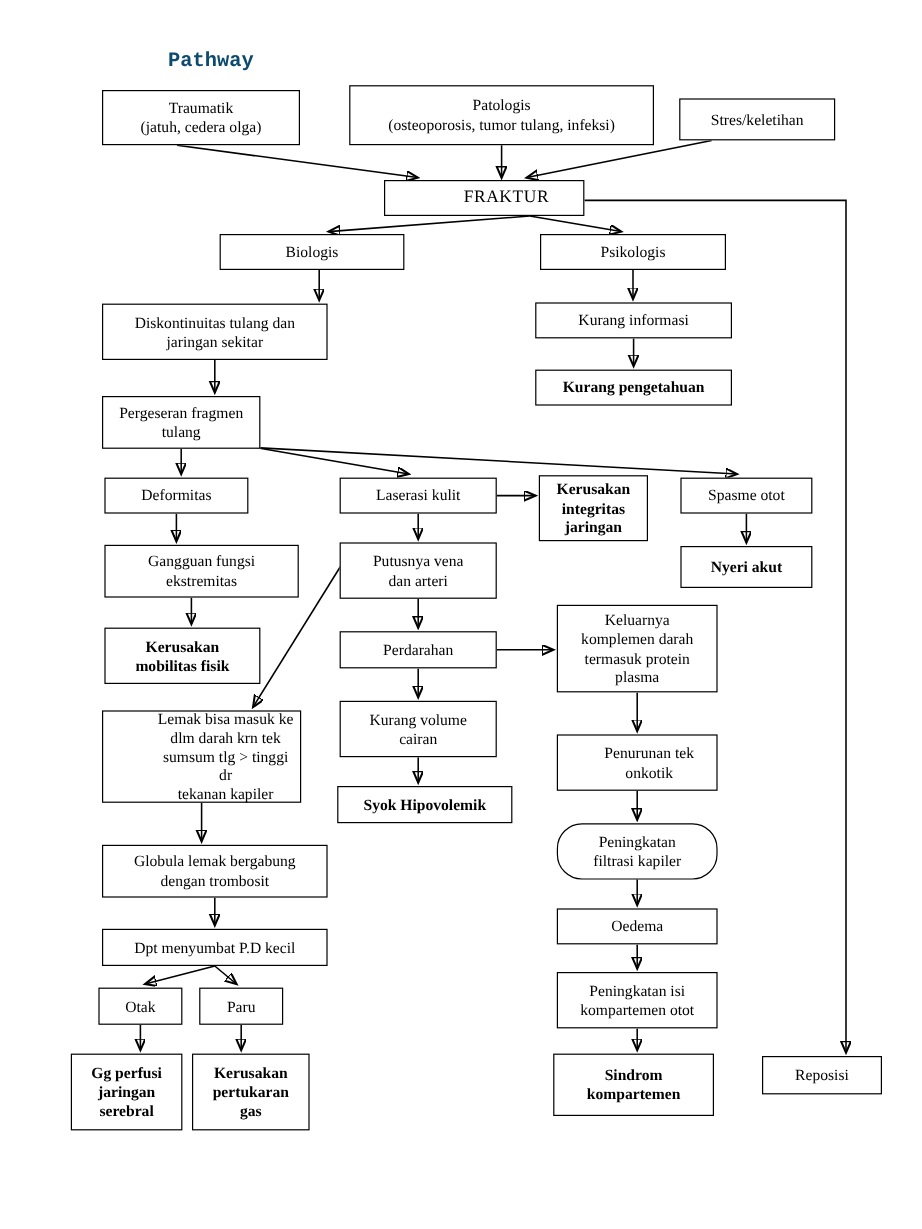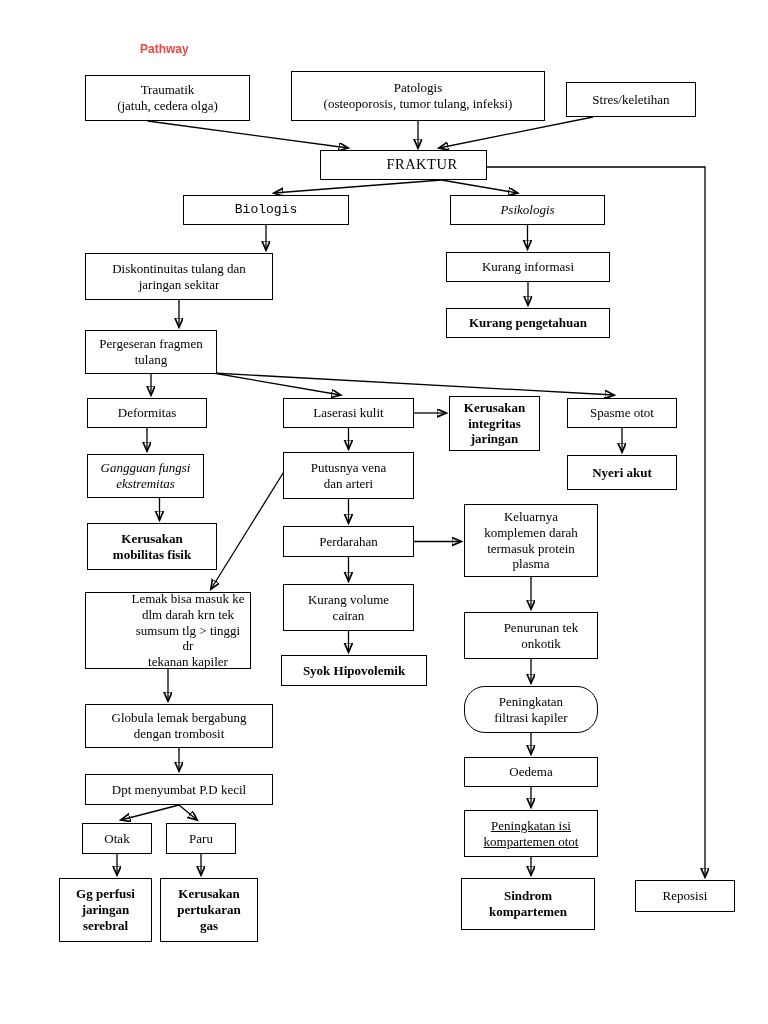--- a/index.html
+++ b/index.html
@@ -12,24 +12,24 @@
   }
   #canvas {
     position: relative;
     width: 768px;
     height: 1024px;
     background: #ffffff;
     overflow: hidden;
   }
   .title {
     position: absolute;
-    font-family: Liberation Sans, sans-serif;
+    font-family: Liberation Mono, monospace;
     font-weight: bold;
-    font-size: 12px;
-    color: #ef4444;
+    font-size: 17px;
+    color: #0c4a6e;
     white-space: nowrap;
   }
   .node {
     position: absolute;
     box-sizing: border-box;
     border: 1px solid #000000;
     background: #ffffff;
     display: flex;
     align-items: center;
     justify-content: center;
@@ -113,45 +113,45 @@
         <line x1="117" y1="854" x2="117" y2="875" marker-end="url(#ah)"></line>
         <line x1="201" y1="854" x2="201" y2="875" marker-end="url(#ah)"></line>
       </g>
   </svg>
 
   <div id="node-layer">
       <div class="node" style="left: 85px; top: 75px; width: 165px; height: 46px;">Traumatik<br>(jatuh, cedera olga)</div>
       <div class="node" style="left: 291px; top: 71px; width: 254px; height: 50px;">Patologis<br>(osteoporosis, tumor tulang, infeksi)</div>
       <div class="node" style="left: 566px; top: 82px; width: 130px; height: 35px;">Stres/keletihan</div>
       <div class="node big" style="left: 320px; top: 150px; width: 167px; height: 30px;">FRAKTUR</div>
-      <div class="node" style="left: 183px; top: 195px; width: 166px; height: 30px; font-family: Liberation Mono, monospace;">Biologis</div>
-      <div class="node" style="left: 450px; top: 195px; width: 155px; height: 30px; font-style: italic;">Psikologis</div>
+      <div class="node" style="left: 183px; top: 195px; width: 154px; height: 30px;">Biologis</div>
+      <div class="node" style="left: 450px; top: 195px; width: 155px; height: 30px;">Psikologis</div>
       <div class="node" style="left: 85px; top: 253px; width: 188px; height: 47px;">Diskontinuitas tulang dan<br>jaringan sekitar</div>
       <div class="node" style="left: 446px; top: 252px; width: 164px; height: 30px;">Kurang informasi</div>
       <div class="node" style="left: 85px; top: 330px; width: 132px; height: 44px;">Pergeseran fragmen<br>tulang</div>
       <div class="node bold" style="left: 446px; top: 308px; width: 164px; height: 30px;">Kurang pengetahuan</div>
       <div class="node" style="left: 87px; top: 398px; width: 120px; height: 30px;">Deformitas</div>
       <div class="node" style="left: 283px; top: 398px; width: 131px; height: 30px;">Laserasi kulit</div>
       <div class="node bold" style="left: 449px; top: 396px; width: 91px; height: 55px;">Kerusakan<br>integritas<br>jaringan</div>
       <div class="node" style="left: 567px; top: 398px; width: 110px; height: 30px;">Spasme otot</div>
-      <div class="node" style="left: 87px; top: 454px; width: 117px; height: 44px; font-style: italic;">Gangguan fungsi<br>ekstremitas</div>
+      <div class="node" style="left: 87px; top: 454px; width: 162px; height: 44px;">Gangguan fungsi<br>ekstremitas</div>
       <div class="node" style="left: 283px; top: 452px; width: 131px; height: 47px;">Putusnya vena<br>dan arteri</div>
       <div class="node bold" style="left: 567px; top: 455px; width: 110px; height: 35px;">Nyeri akut</div>
       <div class="node bold" style="left: 87px; top: 523px; width: 130px; height: 47px;">Kerusakan<br>mobilitas fisik</div>
       <div class="node" style="left: 283px; top: 526px; width: 131px; height: 31px;">Perdarahan</div>
       <div class="node" style="left: 464px; top: 504px; width: 134px; height: 73px;">Keluarnya<br>komplemen darah<br>termasuk protein<br>plasma</div>
       <div class="node" style="left: 85px; top: 592px; width: 166px; height: 77px; padding-left: 44px;">Lemak bisa masuk ke<br>dlm darah krn tek<br>sumsum tlg &gt; tinggi dr<br>tekanan kapiler</div>
       <div class="node" style="left: 283px; top: 584px; width: 131px; height: 47px;">Kurang volume<br>cairan</div>
       <div class="node" style="left: 464px; top: 612px; width: 134px; height: 47px; padding-left: 24px;">Penurunan tek<br>onkotik</div>
       <div class="node bold" style="left: 281px; top: 655px; width: 146px; height: 31px;">Syok Hipovolemik</div>
       <div class="node" style="left: 85px; top: 704px; width: 188px; height: 44px;">Globula lemak bergabung<br>dengan trombosit</div>
       <div class="node" style="left: 464px; top: 686px; width: 134px; height: 47px; border-radius: 21px;">Peningkatan<br>filtrasi kapiler</div>
       <div class="node" style="left: 464px; top: 757px; width: 134px; height: 30px;">Oedema</div>
       <div class="node" style="left: 85px; top: 774px; width: 188px; height: 31px;">Dpt menyumbat P.D kecil</div>
-      <div class="node" style="left: 464px; top: 810px; width: 134px; height: 47px; text-decoration: underline;">Peningkatan isi<br>kompartemen otot</div>
+      <div class="node" style="left: 464px; top: 810px; width: 134px; height: 47px;">Peningkatan isi<br>kompartemen otot</div>
       <div class="node" style="left: 82px; top: 823px; width: 70px; height: 31px;">Otak</div>
       <div class="node" style="left: 166px; top: 823px; width: 70px; height: 31px;">Paru</div>
       <div class="node bold" style="left: 59px; top: 878px; width: 93px; height: 64px;">Gg perfusi<br>jaringan<br>serebral</div>
       <div class="node bold" style="left: 160px; top: 878px; width: 98px; height: 64px;">Kerusakan<br>pertukaran<br>gas</div>
       <div class="node bold" style="left: 461px; top: 878px; width: 134px; height: 52px;">Sindrom<br>kompartemen</div>
       <div class="node" style="left: 635px; top: 880px; width: 100px; height: 32px;">Reposisi</div>
     </div>
 
 </div>
 

